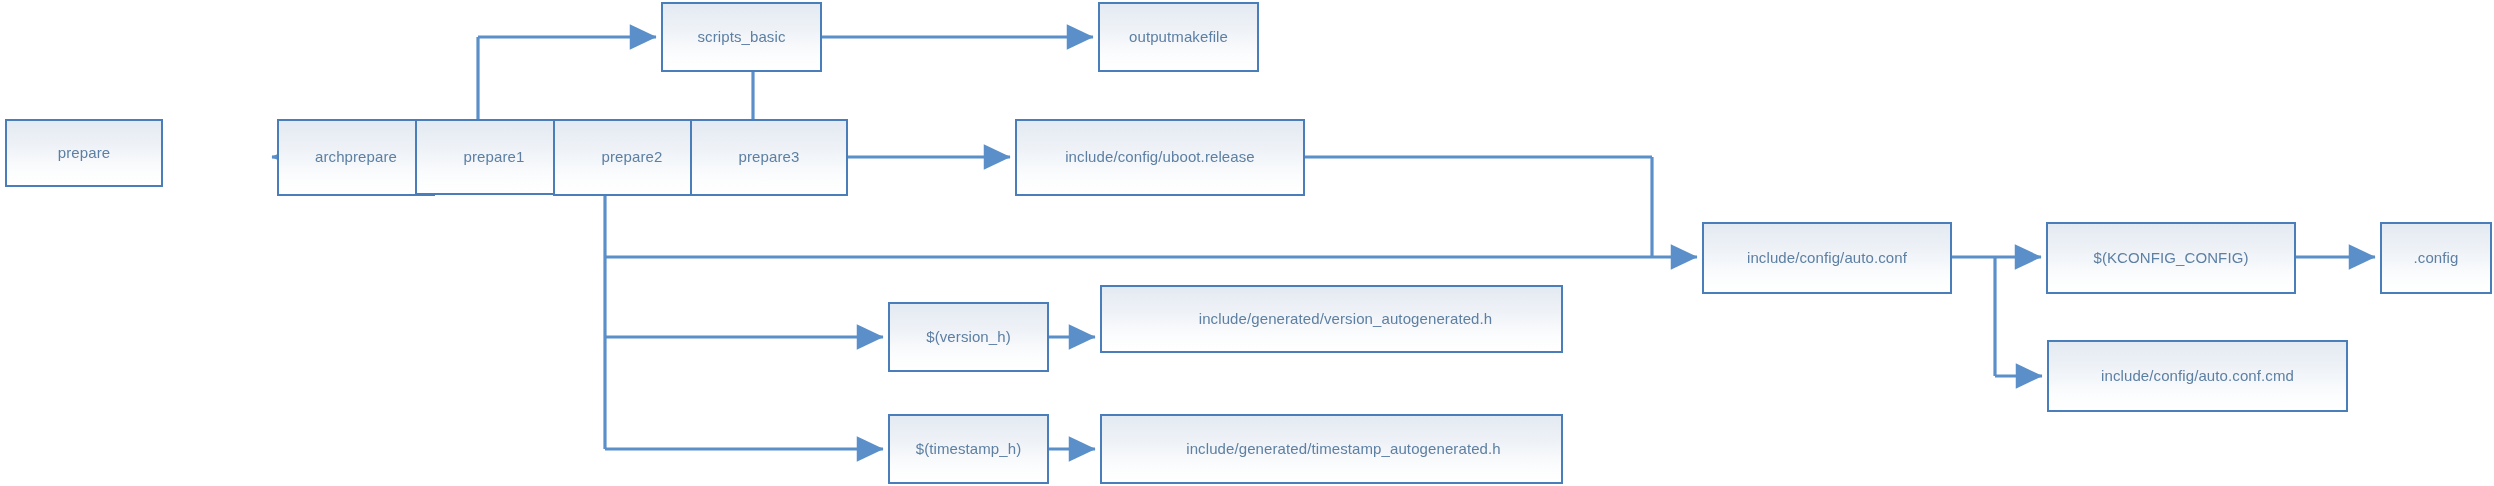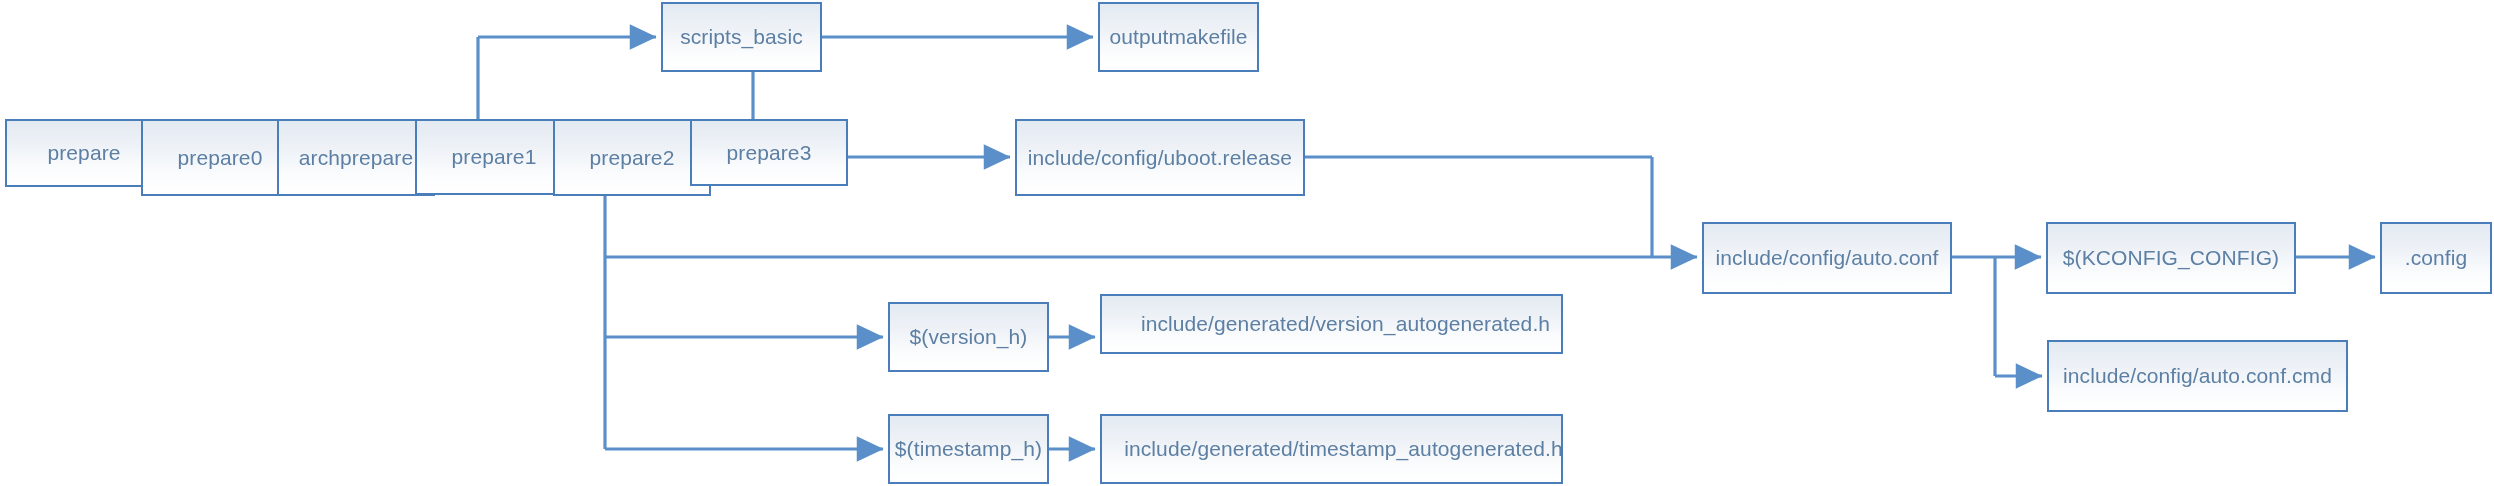--- a/index.html
+++ b/index.html
@@ -25,21 +25,21 @@
   }
   .node {
     position: absolute;
     box-sizing: border-box;
     border: 2px solid #4a7ebb;
     background: linear-gradient(to bottom, #e4eaf2 0%, #eef2f7 38%, #fbfcfd 75%, #ffffff 100%);
     display: flex;
     align-items: center;
     justify-content: center;
     color: #5c7fa3;
-    font-size: 21px;
+    font-size: 15px;
     letter-spacing: 0.1px;
     line-height: 1.1;
     white-space: nowrap;
   }
   .node span { display: block; }
 </style>
 </head>
 <body>
 
 <div id="canvas">
@@ -90,60 +90,57 @@
 
       <path d="M1049,337 L1095,337" marker-end="url(#arw)"></path>
 
       <path d="M1049,449 L1095,449" marker-end="url(#arw)"></path>
     </g>
   </svg>
 
   <div class="node" style="left: 5px; top: 119px; width: 158px; height: 68px;">
     <span>prepare</span>
   </div>
-  <div class="node" style="left: 141px; top: 119px; width: 158px; height: 77px;">
-    <span>prepare0</span>
-  </div>
   <div class="node" style="left: 277px; top: 119px; width: 158px; height: 77px;">
     <span>archprepare</span>
   </div>
   <div class="node" style="left: 661px; top: 2px; width: 161px; height: 70px;">
     <span>scripts_basic</span>
   </div>
   <div class="node" style="left: 415px; top: 119px; width: 158px; height: 76px;">
     <span>prepare1</span>
   </div>
   <div class="node" style="left: 553px; top: 119px; width: 158px; height: 77px;">
     <span>prepare2</span>
   </div>
   <div class="node" style="left: 1098px; top: 2px; width: 161px; height: 70px;">
     <span>outputmakefile</span>
   </div>
-  <div class="node" style="left: 690px; top: 119px; width: 158px; height: 67px;">
+  <div class="node" style="left: 690px; top: 119px; width: 158px; height: 77px;">
     <span>prepare3</span>
   </div>
   <div class="node" style="left: 1015px; top: 119px; width: 290px; height: 77px;">
     <span>include/config/uboot.release</span>
   </div>
   <div class="node" style="left: 1702px; top: 222px; width: 250px; height: 72px;">
     <span>include/config/auto.conf</span>
   </div>
   <div class="node" style="left: 2046px; top: 222px; width: 250px; height: 72px;">
     <span>$(KCONFIG_CONFIG)</span>
   </div>
   <div class="node" style="left: 2380px; top: 222px; width: 112px; height: 72px;">
     <span>.config</span>
   </div>
   <div class="node" style="left: 2047px; top: 340px; width: 301px; height: 72px;">
     <span>include/config/auto.conf.cmd</span>
   </div>
   <div class="node" style="left: 888px; top: 302px; width: 161px; height: 70px;">
     <span>$(version_h)</span>
   </div>
-  <div class="node" style="left: 1100px; top: 294px; width: 463px; height: 60px; padding-left: 28px;">
+  <div class="node" style="left: 1100px; top: 285px; width: 463px; height: 68px; padding-left: 28px;">
     <span>include/generated/version_autogenerated.h</span>
   </div>
   <div class="node" style="left: 888px; top: 414px; width: 161px; height: 70px; text-align: center;">
     <span>$(timestamp_h)</span>
   </div>
   <div class="node" style="left: 1100px; top: 414px; width: 463px; height: 70px; padding-left: 24px;">
     <span>include/generated/timestamp_autogenerated.h</span>
   </div>
 
 </div>

